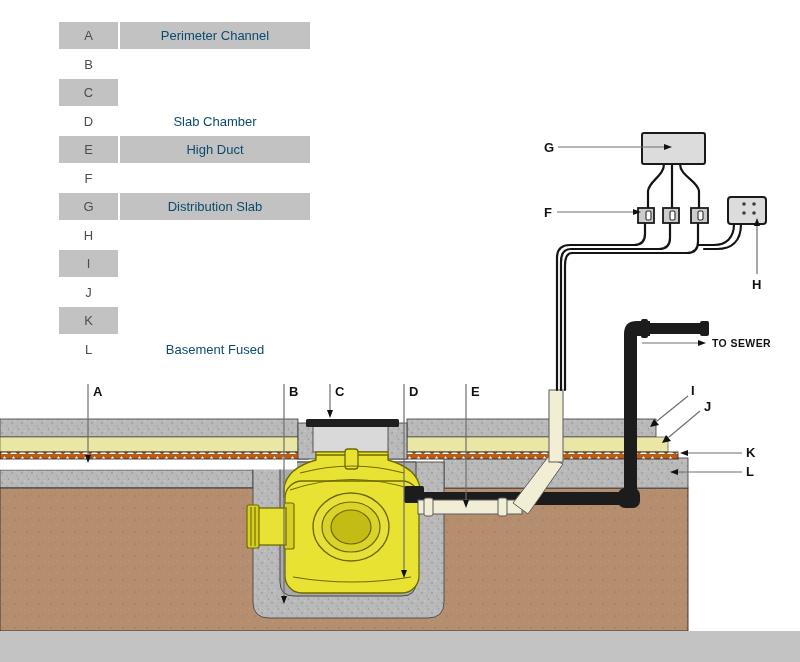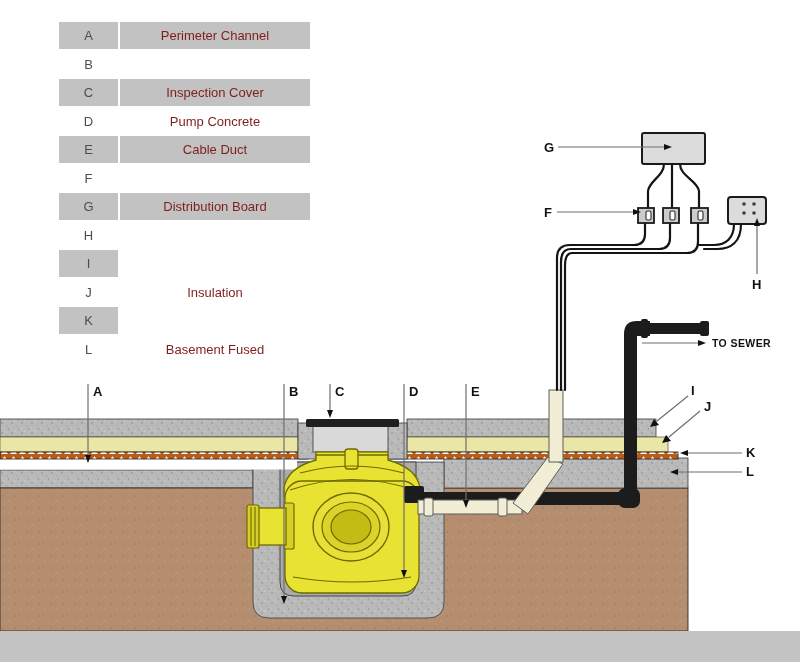--- a/index.html
+++ b/index.html
@@ -4,21 +4,21 @@
 <style>
   html,body{margin:0;padding:0;background:#fff;}
   .stage{position:relative;width:800px;height:662px;background:#fff;overflow:hidden;
          font-family:"Liberation Sans",sans-serif;}
   
   .legend{position:absolute;left:59px;top:22px;width:251px;}
   .lrow{display:flex;gap:2px;height:27px;margin-bottom:1.5px;}
   .lkey{width:59px;display:flex;align-items:center;justify-content:center;
         font-size:13px;color:#4d4d4d;}
   .llabel{flex:1;display:flex;align-items:center;justify-content:center;
-        font-size:13px;color:#7f1d1d;}
+        font-size:13px;color:#0c4a6e;}
   .lrow.g .lkey,.lrow.g .llabel{background:var(--legend_row_gray,#c2c2c2);}
   .lrow.w .lkey,.lrow.w .llabel{background:#ffffff;}
   
   svg{position:absolute;left:0;top:0;}
   .concrete{fill:url(#concretePat);stroke:#3a3a3a;stroke-width:0.8;}
   .cavity{fill:url(#cavityPat);stroke:#3a3a3a;stroke-width:0.9;}
   .soil{fill:url(#soilPat);stroke:#2b2b2b;stroke-width:0.9;}
   .insulation{fill:var(--insulation,#eae7a6);stroke:#55543a;stroke-width:0.7;}
   .membrane{fill:url(#membranePat);stroke:#1c1c1c;stroke-width:0.8;}
   .gapwhite{fill:#ffffff;}
@@ -51,46 +51,44 @@
   <div class="legend">
     <div class="lrow g">
         <span class="lkey">A</span>
         <span class="llabel">Perimeter Channel</span>
       </div>
     <div class="lrow w">
         <span class="lkey">B</span>
       </div>
     <div class="lrow g">
         <span class="lkey">C</span>
-        <span class="llabel">Inspection Cover</span>
       </div>
     <div class="lrow w">
         <span class="lkey">D</span>
-        <span class="llabel">Pump Concrete</span>
+        <span class="llabel">Slab Chamber</span>
       </div>
     <div class="lrow g">
         <span class="lkey">E</span>
-        <span class="llabel">Cable Duct</span>
+        <span class="llabel">High Duct</span>
       </div>
     <div class="lrow w">
         <span class="lkey">F</span>
       </div>
     <div class="lrow g">
         <span class="lkey">G</span>
-        <span class="llabel">Distribution Board</span>
+        <span class="llabel">Distribution Slab</span>
       </div>
     <div class="lrow w">
         <span class="lkey">H</span>
       </div>
     <div class="lrow g">
         <span class="lkey">I</span>
       </div>
     <div class="lrow w">
         <span class="lkey">J</span>
-        <span class="llabel">Insulation</span>
       </div>
     <div class="lrow g">
         <span class="lkey">K</span>
       </div>
     <div class="lrow w">
         <span class="lkey">L</span>
         <span class="llabel">Basement Fused</span>
       </div>
   </div>
 

